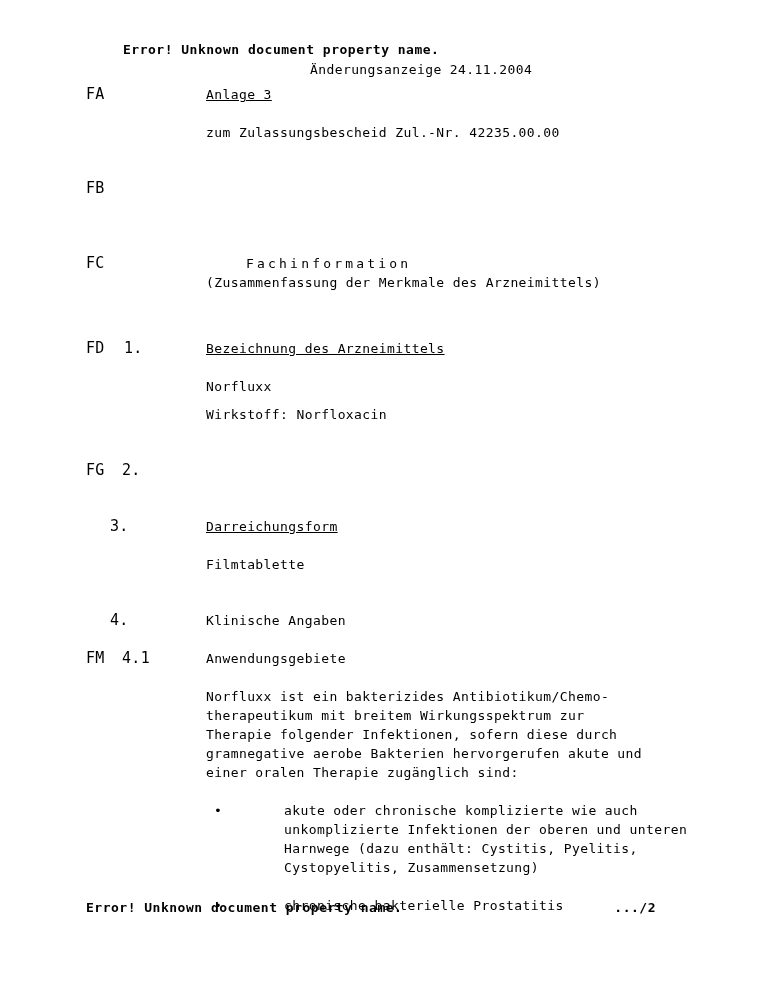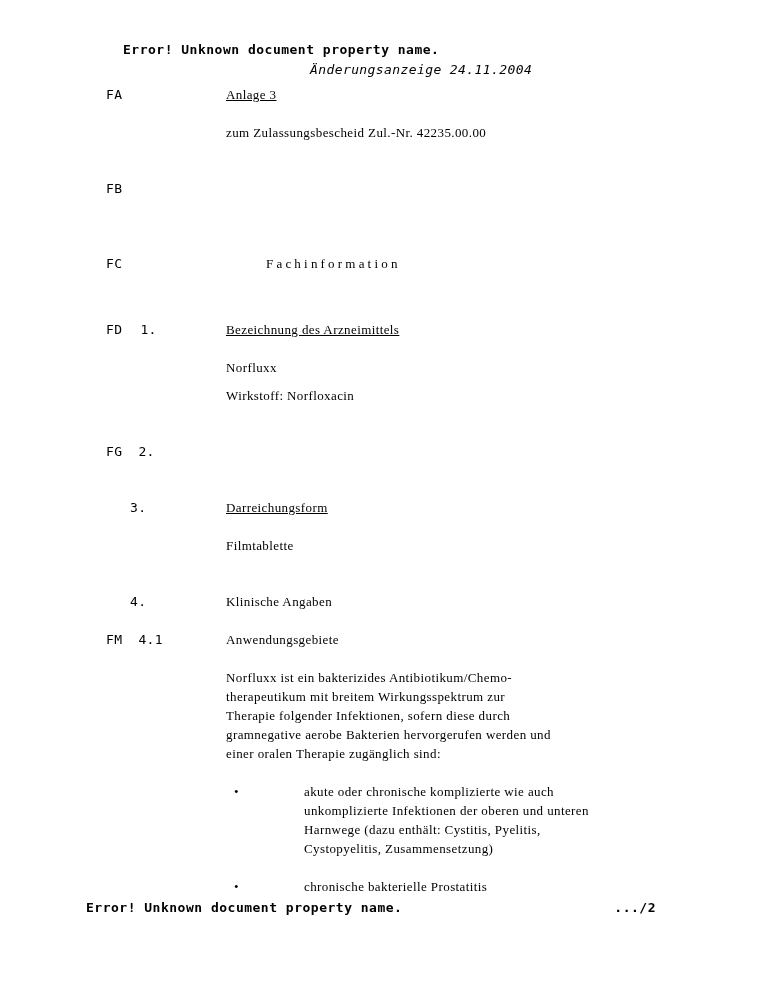--- a/index.html
+++ b/index.html
@@ -24,49 +24,46 @@
   }
   .row {
     position: relative;
     display: flex;
     align-items: flex-start;
   }
   .label-col {
     width: 120px;
     flex: 0 0 120px;
     box-sizing: border-box;
-    font-size: 13px;
+    font-size: 15px;
     line-height: 19px;
     letter-spacing: 0.3px;
-    margin-left: 20px;
   }
   .body-col {
     flex: 1 1 auto;
     font-size: 13px;
     line-height: 19px;
     letter-spacing: 0.4px;
-    font-family: Liberation Serif, serif;
   }
   .hdr-error {
     position: absolute;
     left: 123px;
     top: 42px;
     font-weight: bold;
     font-size: 13px;
     letter-spacing: 0.5px;
     white-space: nowrap;
   }
   .hdr-date {
     position: absolute;
     left: 310px;
     top: 62px;
     font-size: 13px;
     letter-spacing: 0.4px;
     white-space: nowrap;
-    font-style: italic;
   }
   .content {
     position: absolute;
     left: 86px;
     top: 85px;
     width: 630px;
   }
   .u {
     text-decoration: underline;
   }
@@ -137,20 +134,21 @@
       <div class="label-col">FB</div>
     </div>
 
     <div class="block-gap-lg"></div>
     <div class="block-gap-lg"></div>
 
     <div class="row">
       <div class="label-col">FC</div>
       <div class="body-col">
         <div class="spaced" style="padding-left:40px;">Fachinformation</div>
+        <div>(Zusammenfassung der Merkmale des Arzneimittels)</div>
       </div>
     </div>
 
     <div class="block-gap-lg"></div>
     <div class="block-gap-md"></div>
 
     <div class="row">
       <div class="label-col">
         <span>FD</span>
         <span class="lbl-num" style="padding-left:10px;">1.</span>
@@ -203,21 +201,21 @@
         <span>FM</span>
         <span class="lbl-num" style="padding-left:8px;">4.1</span>
       </div>
       <div class="body-col">
         <div>Anwendungsgebiete</div>
         <div class="block-gap-md"></div>
         <div>
           <div>Norfluxx ist ein bakterizides Antibiotikum/Chemo-</div>
           <div>therapeutikum mit breitem Wirkungsspektrum zur</div>
           <div>Therapie folgender Infektionen, sofern diese durch</div>
-          <div>gramnegative aerobe Bakterien hervorgerufen werden und</div>
+          <div>gramnegative aerobe Bakterien hervorgerufen akute und</div>
           <div>einer oralen Therapie zugänglich sind:</div>
         </div>
 
         <div class="block-gap-md"></div>
 
         <div class="bullet-row">
           <div class="bullet-dot">•</div>
           <div class="bullet-text">
             <div>akute oder chronische komplizierte wie auch</div>
             <div>unkomplizierte Infektionen der oberen und unteren</div>

